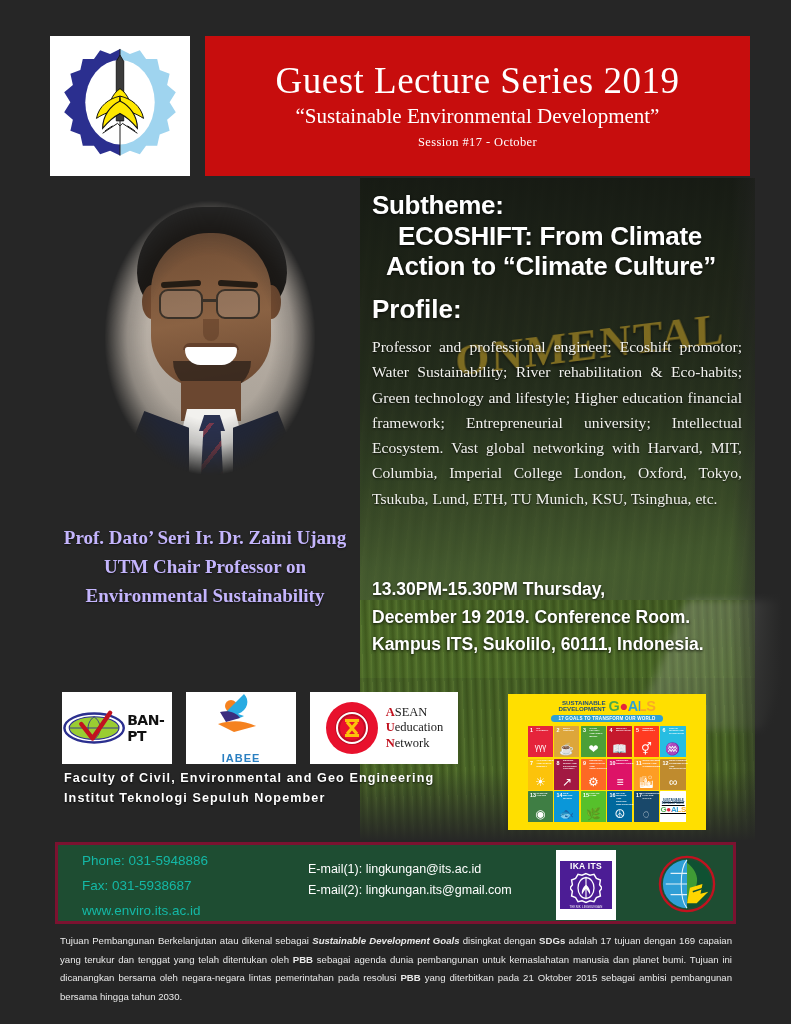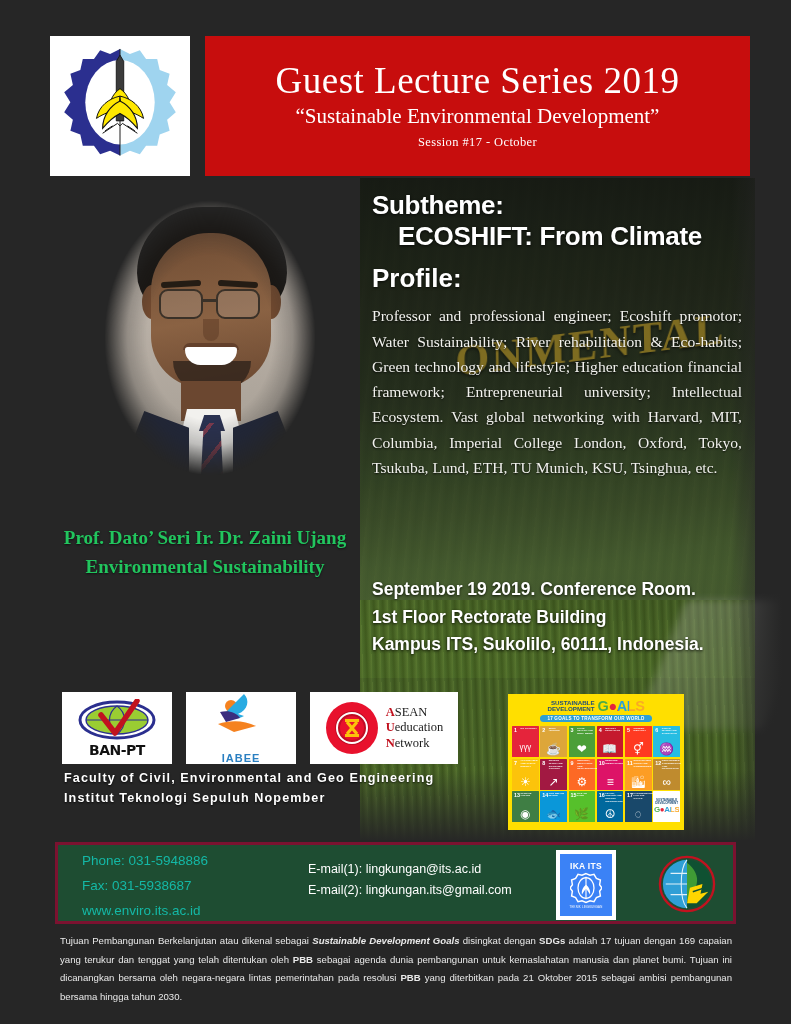--- a/index.html
+++ b/index.html
@@ -113,21 +113,21 @@
     clip-path:polygon(18% 0,82% 0,100% 100%,0 100%); }
   .p-knot { position:absolute; left:114px; top:230px; width:26px; height:16px;
     background:#2a3150; clip-path:polygon(20% 0,80% 0,100% 100%,0 100%); }
   .p-jacket-l { position:absolute; left:18px; top:226px; width:86px; height:105px;
     background:#20263a; clip-path:polygon(48% 0,100% 16%,100% 100%,0 100%); }
   .p-jacket-r { position:absolute; left:148px; top:226px; width:86px; height:105px;
     background:#20263a; clip-path:polygon(0 16%,52% 0,100% 100%,0 100%); }
 
   .speaker {
     position:absolute; left:40px; top:524px; width:330px; text-align:center;
-    color:#22c55e; font-family:"Liberation Serif", serif; font-weight:bold;
+    color:#c4b5fd; font-family:"Liberation Serif", serif; font-weight:bold;
     font-size:19px; line-height:1.52; text-shadow:0 1px 2px rgba(0,0,0,.6);
   }
 
   
   .rcol { position:absolute; left:372px; top:190px; width:380px; color:#fff; }
   .h-sub {
     font-size:26px; font-weight:bold; line-height:1.18; letter-spacing:-.3px;
     text-shadow:0 1px 3px rgba(0,0,0,.75);
   }
   .h-sub .ind { display:block; padding-left:26px; }
@@ -144,52 +144,52 @@
   }
   .event {
     position:absolute; left:372px; top:576px; width:390px;
     font-size:17.5px; font-weight:bold; line-height:1.58; color:#fff;
     text-shadow:0 1px 3px rgba(0,0,0,.8);
   }
 
   
   .acc-row { position:absolute; left:62px; top:692px; display:flex; gap:14px; }
   .acc-card { background:#fff; display:flex; align-items:center; justify-content:center; }
-  .acc-banpt { width:110px; height:72px; flex-direction:column; gap:1px; }
+  .acc-banpt { width:110px; height:72px; flex-direction:row; gap:1px; }
   .acc-iabee { width:110px; height:72px; flex-direction:column; gap:2px; }
   .acc-aun  { width:148px; height:72px; gap:7px; }
   .banpt-txt { font-size:14px; font-weight:bold; color:#111; letter-spacing:-.5px;
     font-family:"DejaVu Sans", sans-serif; }
   .iabee-txt { font-size:11px; font-weight:bold; color:#2a7fc1; letter-spacing:1px;margin-top:14px; }
   .aun-txt { font-family:"Liberation Serif", serif; font-size:12.5px; line-height:1.22;
     color:#1a1a1a; }
   .aun-txt b { color:#c1121f; font-weight:bold; }
 
   .dept {
     position:absolute; left:64px; top:768px; width:430px;
     font-size:12.6px; font-weight:bold; line-height:1.62; color:#fff;
     letter-spacing:1.1px; text-shadow:0 1px 2px rgba(0,0,0,.8);
   }
 
   
   .sdg {
-    position:absolute; left:508px; top:694px; width:176px; height:136px;
-    background:#ffdf00; padding:3px 4px 4px;
+    position:absolute; left:508px; top:694px; width:198px; height:136px;
+    background:#ffdf00; padding:3px 20px 4px;
   }
   .sdg-head { height:27px; display:flex; flex-direction:column;
     align-items:center; justify-content:center; }
   .sdg-head-row { display:flex; align-items:center; gap:3px; }
   .sdg-head-l { font-size:6.2px; font-weight:bold; line-height:1.05;
     color:#1f4e79; text-align:right; }
   .sdg-goals { font-size:14.5px; font-weight:bold; letter-spacing:-.4px; line-height:1;
     background:linear-gradient(90deg,#4aa94a 0 22%,#e5243b 22% 42%,#2e9fd4 42% 66%,#f9a825 66% 100%);
     -webkit-background-clip:text; background-clip:text; color:transparent; }
   .sdg-ribbon { margin-top:1.5px; background:#2e9fd4; color:#fff; font-size:4.6px;
     font-weight:bold; padding:1px 7px; border-radius:6px; letter-spacing:.2px; }
-  .sdg-grid { display:grid; grid-template-columns:repeat(6,1fr); gap:1.6px; margin-top:2px; }
+  .sdg-grid { display:grid; grid-template-columns:repeat(6,1fr); gap:1.6px; margin-top:2px;text-decoration:underline; }
   .sdg-tile { height:31px; position:relative; color:#fff; border-radius:.5px; }
   .sdg-tile .n { position:absolute; left:2px; top:1px; font-size:5.4px; font-weight:bold; }
   .sdg-tile .t { position:absolute; left:8.5px; top:1.5px; right:1px;
     font-size:2.5px; font-weight:bold; line-height:1.12; }
   .sdg-tile .g { position:absolute; left:0; right:0; bottom:2px;
     text-align:center; font-size:12px; line-height:1; }
   .sdg-last { background:#fff; display:flex; align-items:center; justify-content:center; }
   .sdg-last-in { text-align:center; }
   .sdg-last-t { font-size:3px; font-weight:bold; color:#1f4e79; line-height:1.08; }
   .sdg-last-g { font-size:8px; font-weight:bold; letter-spacing:-.3px;
@@ -203,21 +203,21 @@
   }
   .c-phone { position:absolute; left:24px; top:4px; color:#14b8a6;
     font-size:13.5px; line-height:1.85; }
   .c-mail { position:absolute; left:250px; top:14px; color:#fff;
     font-size:12.5px; line-height:1.7; }
   .ika {
     position:absolute; left:498px; top:5px; width:60px; height:70px;
     background:#fff; display:flex; flex-direction:column;
     align-items:center; justify-content:center; gap:2px;
   }
-  .ika-badge { background:#3b82f6; color:#fff; width:52px; height:62px;
+  .ika-badge { background:#4c1d95; color:#fff; width:52px; height:48px;
     display:flex; flex-direction:column; align-items:center; justify-content:center; gap:1px; }
   .ika-t { font-size:8.5px; font-weight:bold; letter-spacing:.3px; }
   .ika-s { font-size:2.8px; letter-spacing:.2px; }
   .env-logo { position:absolute; left:600px; top:10px; width:58px; height:58px; }
 
   
   .note {
     position:absolute; left:60px; top:932px; width:672px;
     color:#e9e9e9; font-size:9.6px; line-height:1.95; text-align:justify;
   }
@@ -281,35 +281,37 @@
       <div class="p-shirt"></div>
       <div class="p-knot"></div>
       <div class="p-tie"></div>
       <div class="p-jacket-l"></div>
       <div class="p-jacket-r"></div>
     </div>
   </div>
 
   <div class="speaker">
     <div>Prof. Dato’ Seri Ir. Dr. Zaini Ujang</div>
+    <div>UTM Chair Professor on</div>
     <div>Environmental Sustainability</div>
   </div>
 
   <div class="rcol">
     <div class="h-sub">
       <span>Subtheme:</span>
       <span class="ind">ECOSHIFT: From Climate</span>
+      <span class="ind2">Action to “Climate Culture”</span>
     </div>
     <div class="h-profile">Profile:</div>
     <div class="profile-body">Professor and professional engineer; Ecoshift promotor; Water Sustainability; River rehabilitation &amp; Eco-habits; Green technology and lifestyle; Higher education financial framework; Entrepreneurial university; Intellectual Ecosystem. Vast global networking with Harvard, MIT, Columbia, Imperial College London, Oxford, Tokyo, Tsukuba, Lund, ETH, TU Munich, KSU, Tsinghua, etc.</div>
   </div>
 
   <div class="event">
-    <div>September 19 2019. Conference Room.</div>
-    <div>1st Floor Rectorate Building</div>
+    <div>13.30PM-15.30PM Thursday,</div>
+    <div>December 19 2019. Conference Room.</div>
     <div>Kampus ITS, Sukolilo, 60111, Indonesia.</div>
   </div>
 
   <div class="acc-row">
     <div class="acc-card acc-banpt">
       <svg width="80" height="42" viewBox="0 0 80 42">
         <ellipse cx="40" cy="21" rx="37" ry="18" fill="none" stroke="#2b2f8f" stroke-width="3"></ellipse>
         <ellipse cx="40" cy="21" rx="31" ry="14" fill="#9acd32"></ellipse>
         <ellipse cx="40" cy="21" rx="31" ry="14" fill="none" stroke="#2b2f8f" stroke-width="1.4"></ellipse>
         <path d="M9 21 H71 M40 7 C30 14 30 28 40 35 M40 7 C50 14 50 28 40 35" stroke="#2b2f8f" stroke-width="1.1" fill="none"></path>

